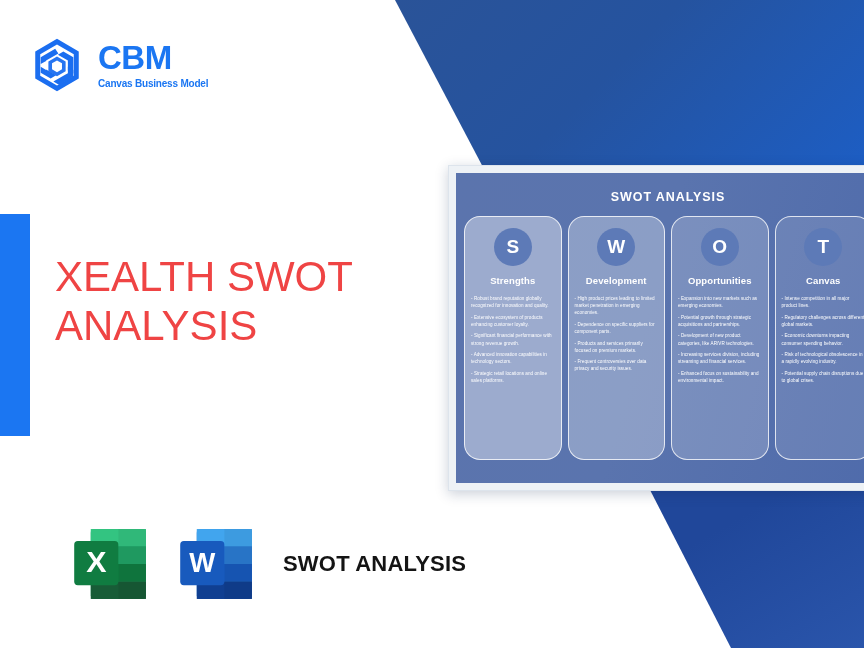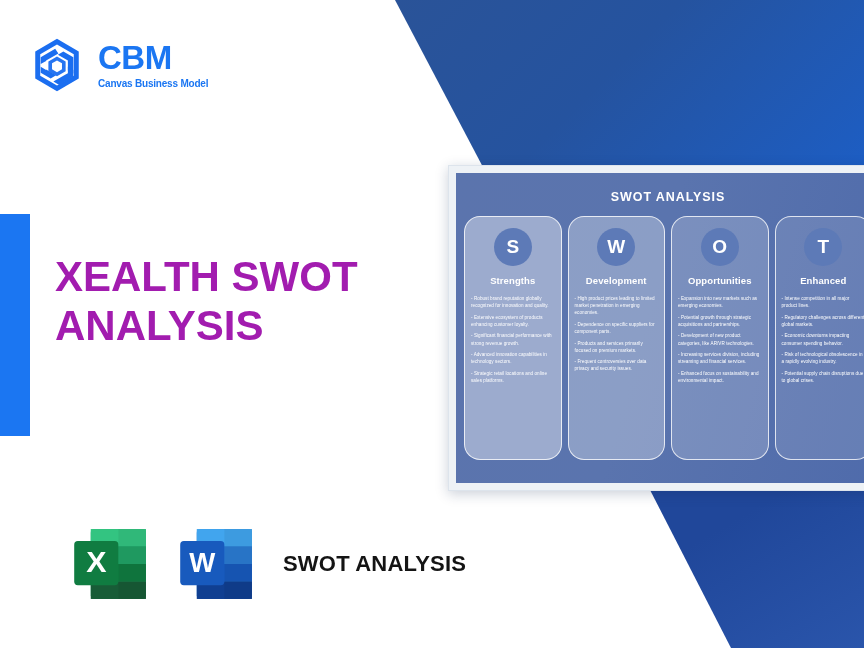--- a/index.html
+++ b/index.html
@@ -73,22 +73,22 @@
     letter-spacing: -0.2px;
     margin-top: 3px;
   }
 
   
   .page-title {
     position: absolute;
     left: 55px; top: 252px;
     width: 360px;
     font-size: 42px;
-    font-weight: bold;
-    color: #a21caf;
+    font-weight: normal;
+    color: #ef4444;
     line-height: 1.17;
     letter-spacing: 0px;
     z-index: 4;
   }
 
   
   .filetypes {
     position: absolute;
     left: 65px; top: 518px;
     display: flex;
@@ -284,21 +284,21 @@
             <li>- Expansion into new markets such as emerging economies.</li>
             <li>- Potential growth through strategic acquisitions and partnerships.</li>
             <li>- Development of new product categories, like AR/VR technologies.</li>
             <li>- Increasing services division, including streaming and financial services.</li>
             <li>- Enhanced focus on sustainability and environmental impact.</li>
           </ul>
         </div>
 
         <div class="card card-3">
           <div class="card-circle">T</div>
-          <div class="card-heading">Enhanced</div>
+          <div class="card-heading">Canvas</div>
           <ul class="card-list">
             <li>- Intense competition in all major product lines.</li>
             <li>- Regulatory challenges across different global markets.</li>
             <li>- Economic downturns impacting consumer spending behavior.</li>
             <li>- Risk of technological obsolescence in a rapidly evolving industry.</li>
             <li>- Potential supply chain disruptions due to global crises.</li>
           </ul>
         </div>
 
       </div>

